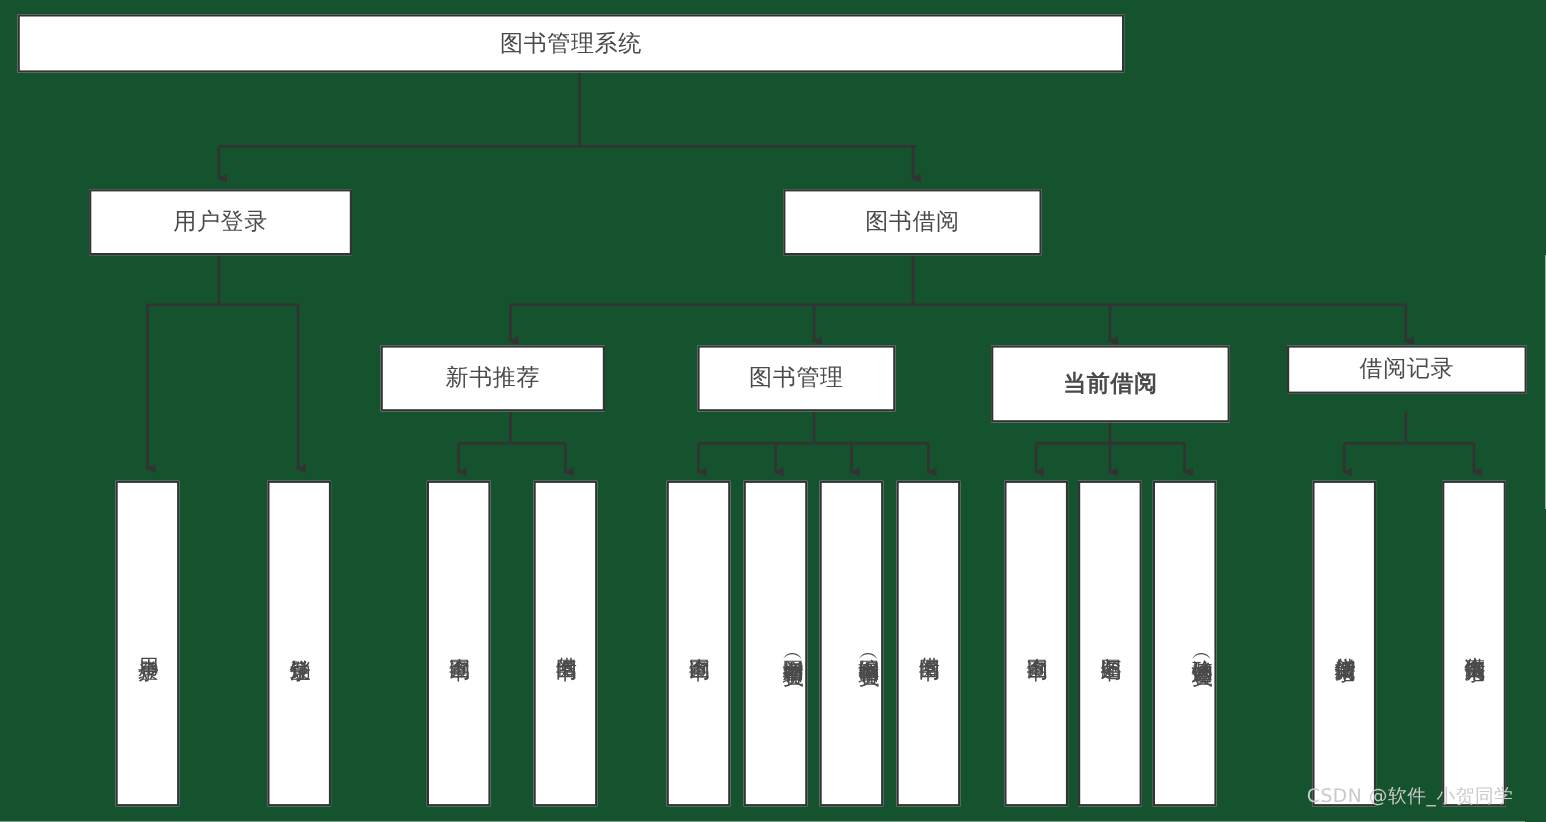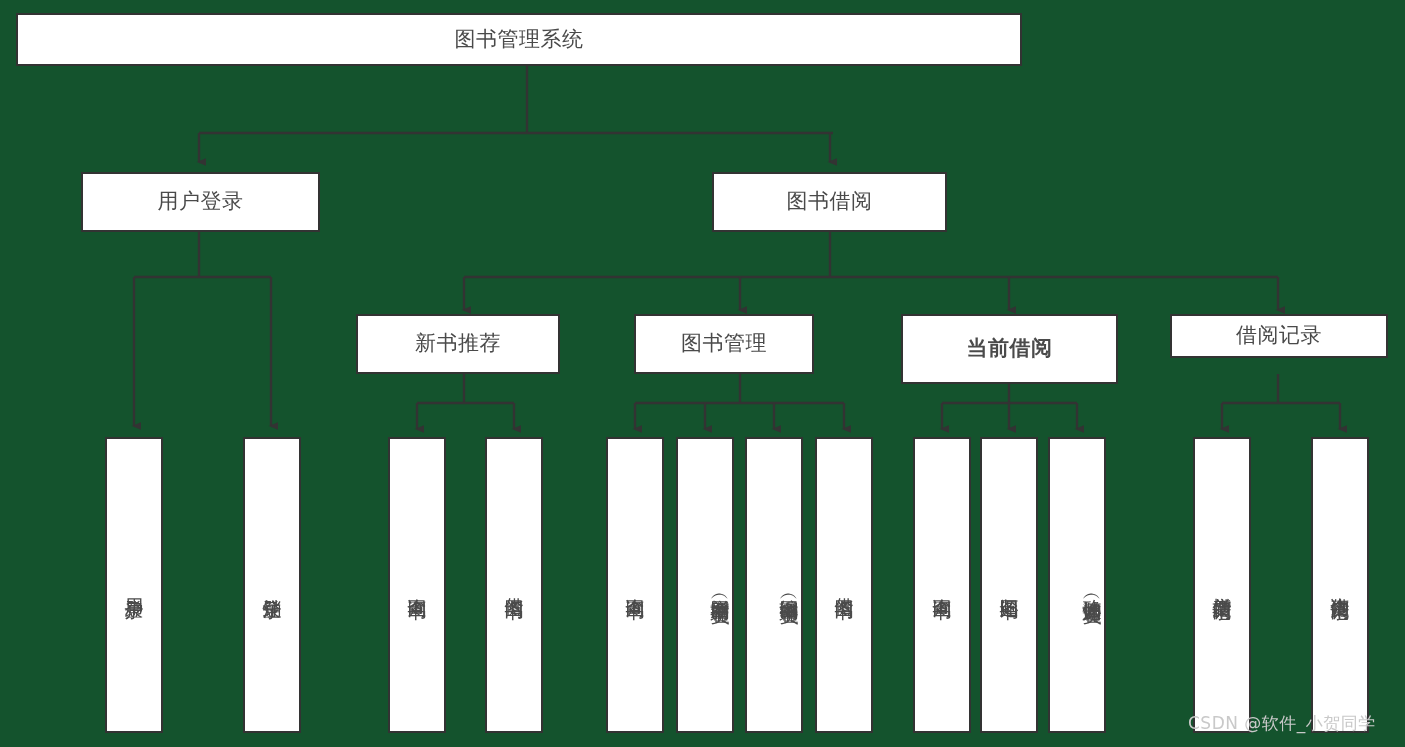--- a/index.html
+++ b/index.html
@@ -119,21 +119,21 @@
       <path d="M1222,403 L1222,429" marker-end="url(#arrowhead)"></path>
       <path d="M1340,403 L1340,429" marker-end="url(#arrowhead)"></path>
     </g>
   </svg>
 
   <div class="node node-h" style="left:16px; top:13px; width:1006px; height:53px;">图书管理系统</div>
 
   <div class="node node-h" style="left:81px; top:172px; width:239px; height:60px;">用户登录</div>
   <div class="node node-h" style="left:712px; top:172px; width:235px; height:60px;">图书借阅</div>
 
-  <div class="node node-h" style="left:356px; top:314px; width:204px; height:60px;">新书推荐</div>
+  <div class="node node-h" style="left:346px; top:314px; width:204px; height:60px;">新书推荐</div>
   <div class="node node-h" style="left:634px; top:314px; width:180px; height:60px;">图书管理</div>
   <div class="node node-h" style="left:901px; top:314px; width:217px; height:70px;font-weight:bold;">当前借阅</div>
   <div class="node node-h" style="left:1170px; top:314px; width:218px; height:44px;">借阅记录</div>
 
   <div class="node node-v short" style="left:105px; top:437px; width:58px; height:296px;">用户登录</div>
   <div class="node node-v short" style="left:243px; top:437px; width:58px; height:296px;">注销登录</div>
 
   <div class="node node-v short" style="left:388px; top:437px; width:58px; height:296px;">查询图书</div>
   <div class="node node-v short" style="left:485px; top:437px; width:58px; height:296px;">借阅图书</div>
 

